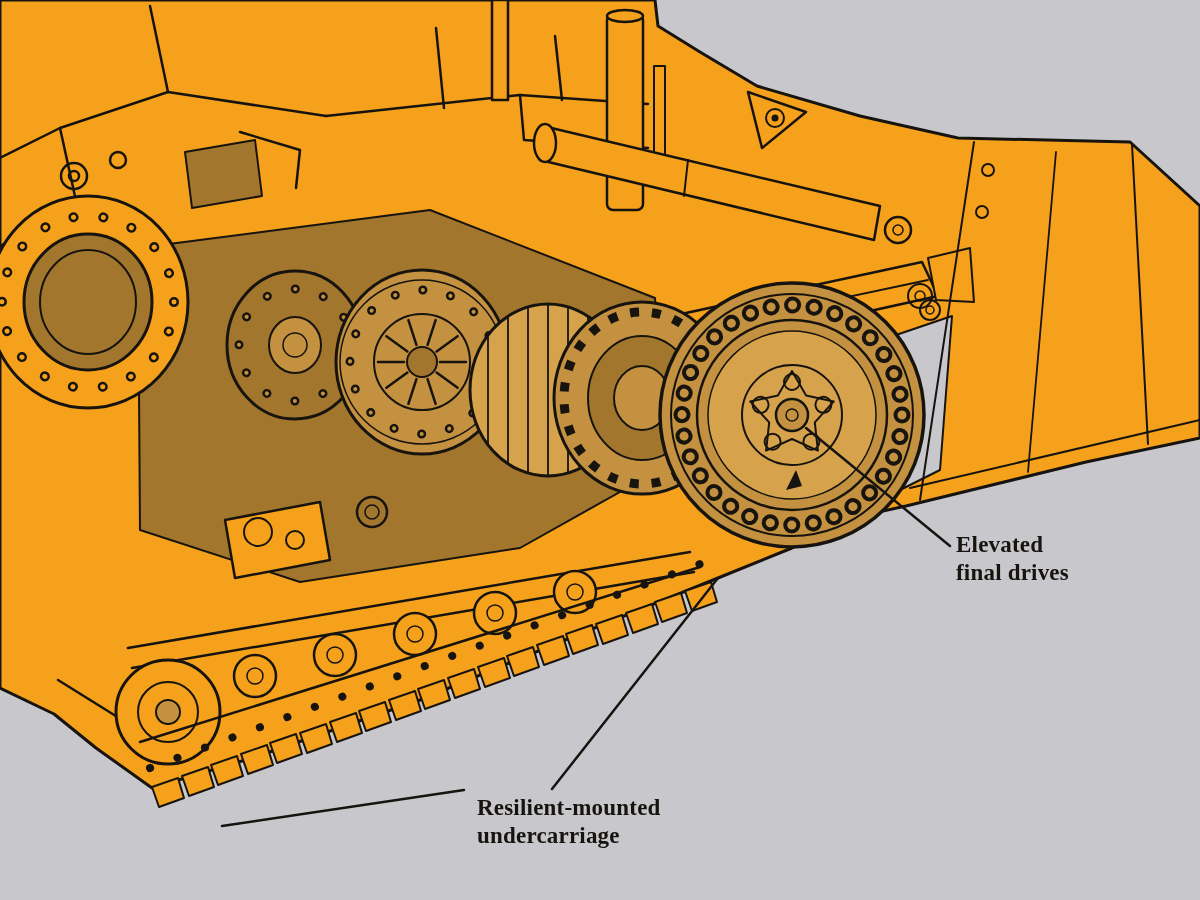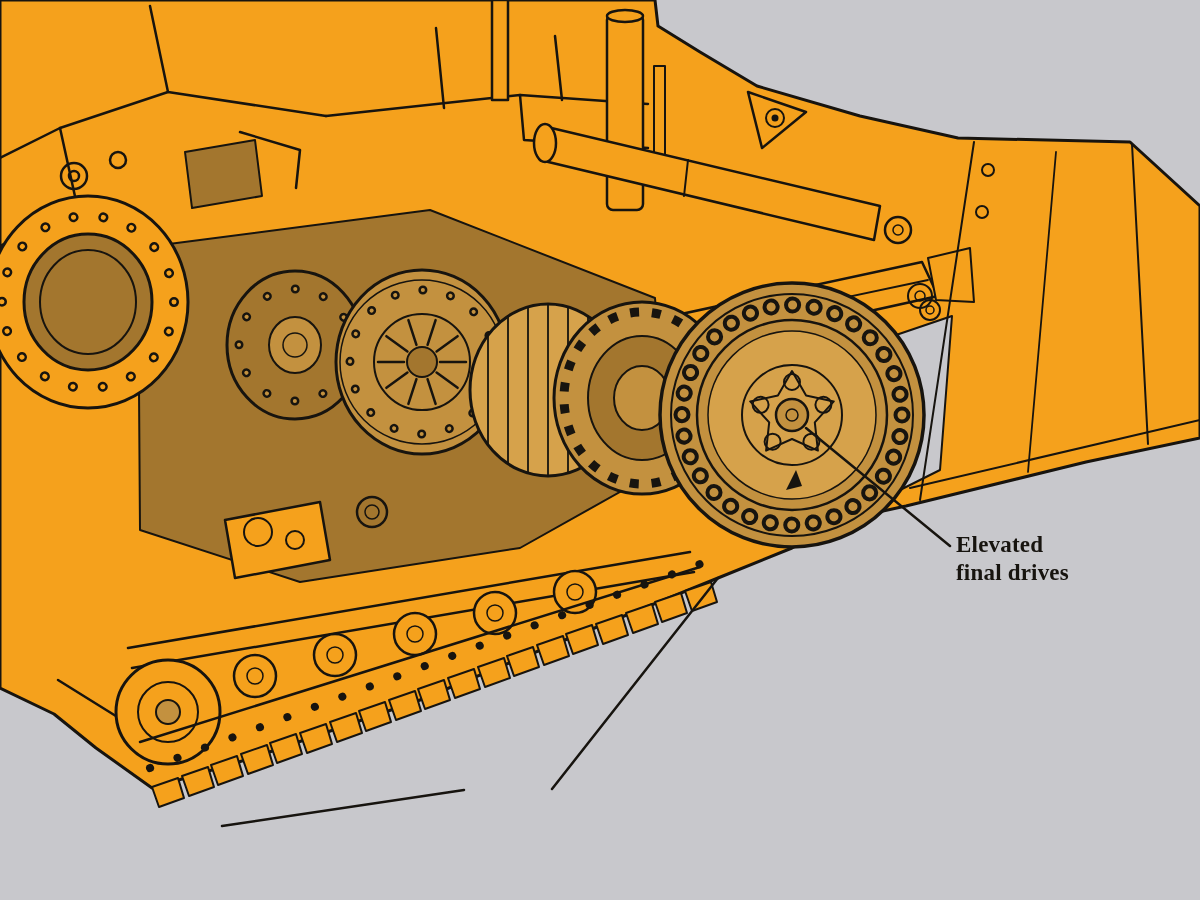--- a/index.html
+++ b/index.html
@@ -248,13 +248,15 @@
   <g class="st nf" stroke-width="2.5">
     <path d="M950,546 L806,428"></path>
     <path d="M222,826 L464,790"></path>
     <path d="M718,578 L552,789"></path>
   </g>
 </svg>
 
   <div class="label" id="label-final-drives">Elevated
 final drives</div>
 
+  <div class="label" id="label-undercarriage">Resilient-mounted
+undercarriage</div>
 </div>
 
 </body></html>

